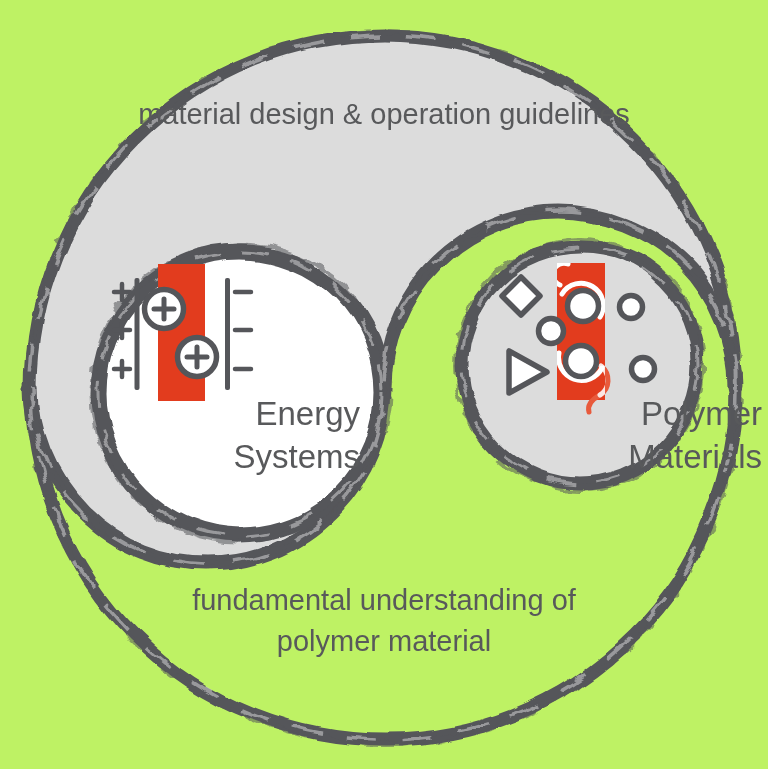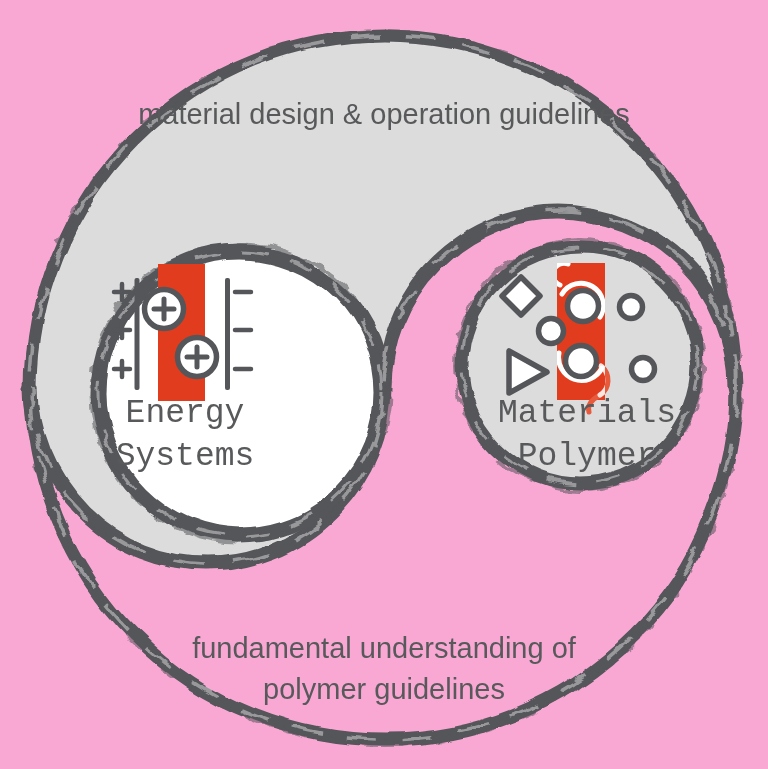--- a/index.html
+++ b/index.html
@@ -8,21 +8,21 @@
     background: #ffffff;
     width: 768px;
     height: 769px;
     overflow: hidden;
     font-family: "Liberation Sans", sans-serif;
   }
   .stage {
     position: relative;
     width: 768px;
     height: 769px;
-    background: #f9a8d4;
+    background: #bef264;
   }
   .stage svg {
     position: absolute;
     left: 0;
     top: 0;
   }
   .caption {
     position: absolute;
     text-align: center;
     color: #58595B;
@@ -32,34 +32,33 @@
   .caption-top {
     left: 0;
     width: 768px;
     top: 94px;
     font-size: 29px;
     line-height: 41px;
   }
   .caption-bottom {
     left: 0;
     width: 768px;
-    top: 628px;
+    top: 580px;
     font-size: 29px;
     line-height: 41px;
   }
   .node-label {
     position: absolute;
     width: 350px;
-    text-align: center;
+    text-align: right;
     color: #58595B;
     font-size: 33px;
     line-height: 43px;
     pointer-events: none;
     white-space: nowrap;
-    font-family: Liberation Mono, monospace;
   }
   .node-label.energy  { left: 10px;  top: 392px; }
   .node-label.polymer { left: 412px; top: 392px; }
 </style>
 </head>
 <body>
 
 <div class="stage">
 
   <svg width="768" height="769" viewBox="0 0 768 769">
@@ -142,22 +141,22 @@
   <div class="caption caption-top">
     <div>material design &amp; operation guidelines</div>
   </div>
 
   <div class="node-label energy">
     <div>Energy</div>
     <div>Systems</div>
   </div>
 
   <div class="node-label polymer">
+    <div>Polymer</div>
     <div>Materials</div>
-    <div>Polymer</div>
   </div>
 
   <div class="caption caption-bottom">
     <div>fundamental understanding of</div>
-    <div>polymer guidelines</div>
+    <div>polymer material</div>
   </div>
 
 </div>
 
 </body></html>

